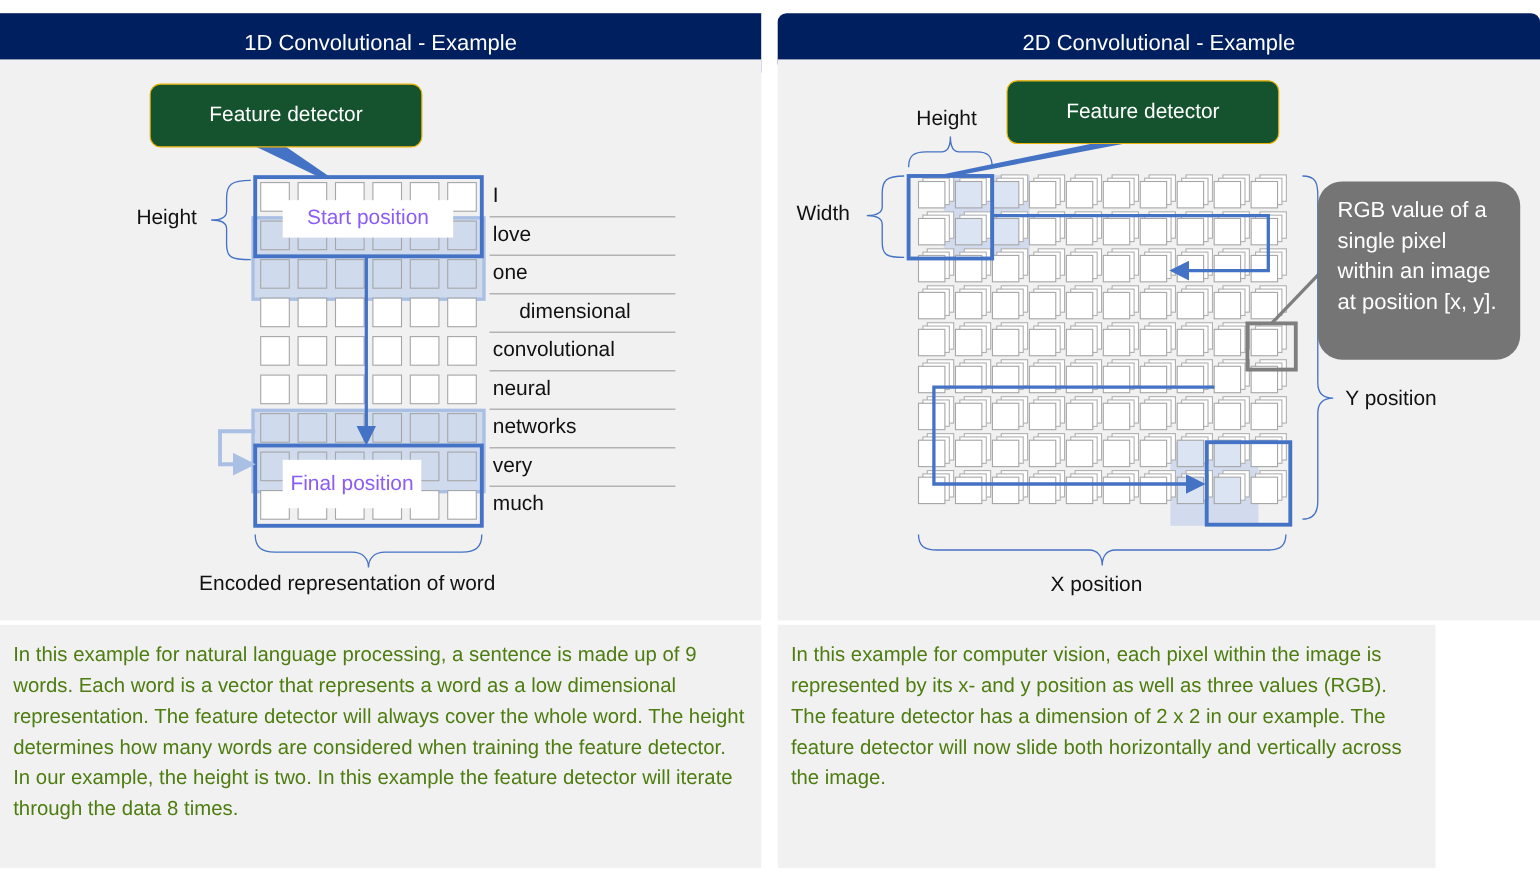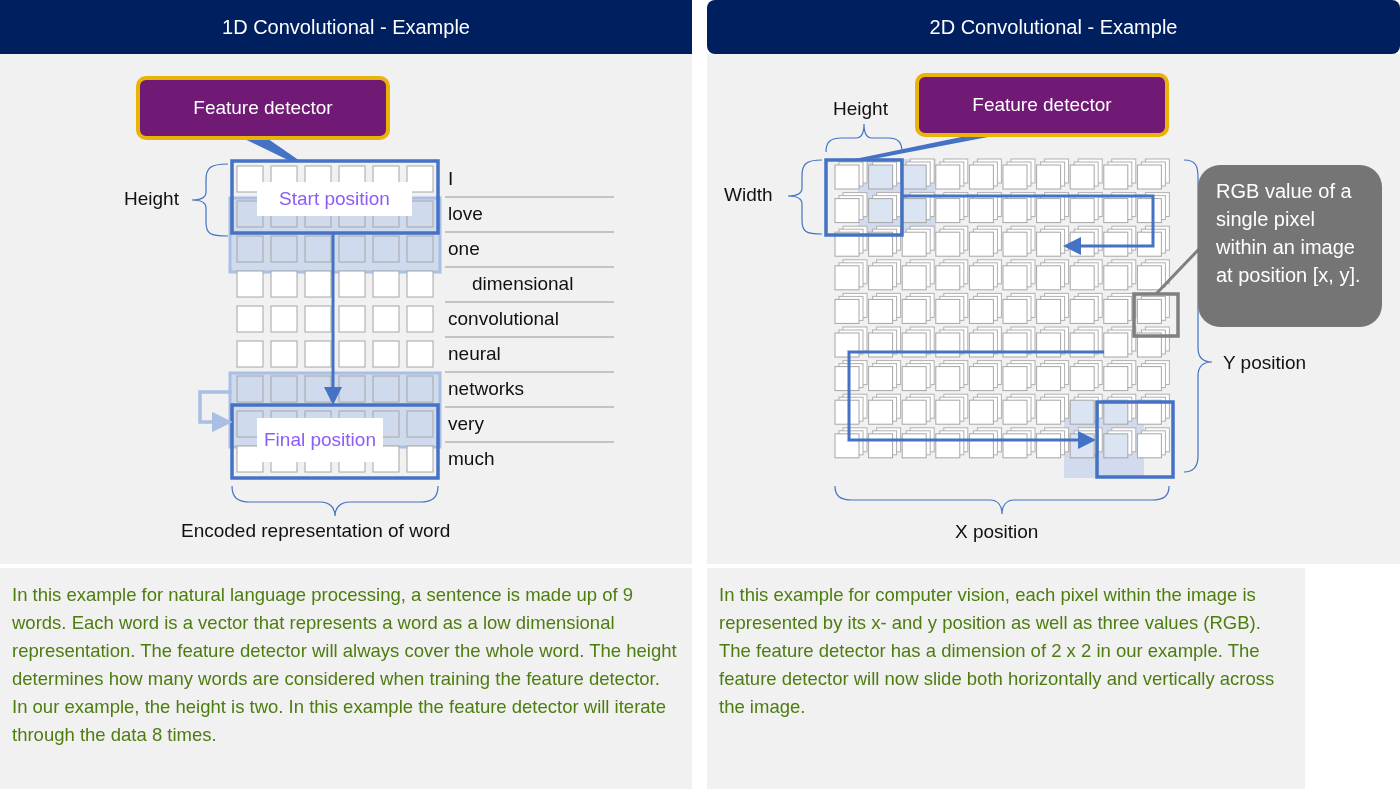--- a/index.html
+++ b/index.html
@@ -1,24 +1,24 @@
 <!DOCTYPE html>
 <html><head>
 <meta charset="utf-8">
 <style>
   html, body { margin: 0; padding: 0; }
   body { width: 1400px; height: 801px; background: #ffffff; position: relative; overflow: hidden;
          font-family: "Liberation Sans", "DejaVu Sans", sans-serif; color: #111; }
-  .panel-header { position: absolute; top: 0; height: 54px; background: #001f5f; color: #fff;
+  .panel-header { position: absolute; top: 12px; height: 54px; background: #001f5f; color: #fff;
                   display: flex; align-items: center; justify-content: center; font-size: 20px; }
   .panel-body { position: absolute; top: 54px; height: 510px; background: #f1f1f1; }
   .text-box { position: absolute; top: 568px; height: 221px; background: #f1f1f1; box-sizing: border-box;
               padding: 13px 12px 0 12px; font-size: 18.5px; line-height: 28px; color: #4d7c0f; }
   .lbl { position: absolute; font-size: 19px; color: #111; white-space: nowrap; }
-  .callout-blue { position: absolute; background: #701a75; color: #fff; border-radius: 10px; border: 4px solid #eab308;
+  .callout-blue { position: absolute; background: #14532d; color: #fff; border-radius: 10px; border: 1px solid #eab308;
                   display: flex; align-items: center; justify-content: center; font-size: 19px; }
   .callout-gray { position: absolute; background: #757575; color: #fff; border-radius: 22px; box-sizing: border-box;
                   padding: 12px 18px; font-size: 20px; line-height: 28px; }
   .white-label { position: absolute; background: #fff; display: flex; align-items: center; justify-content: center;
                  font-size: 19px; color: #8b5cf6; }
   svg { position: absolute; left: 0; top: 0; }
 </style>
 </head>
 <body>
 

